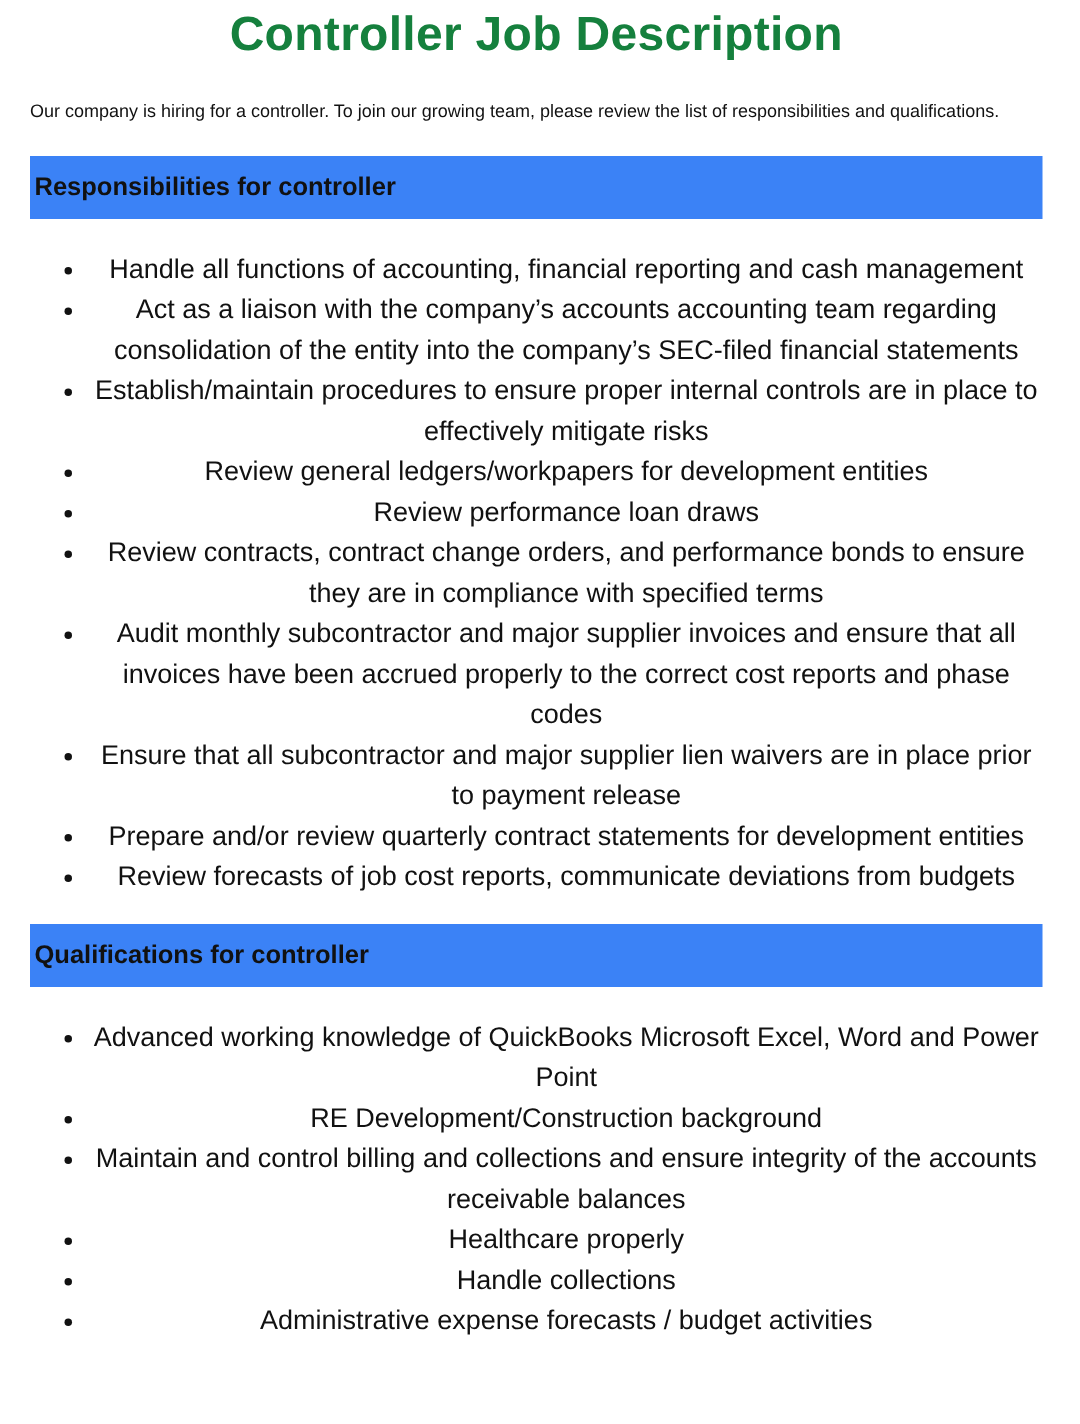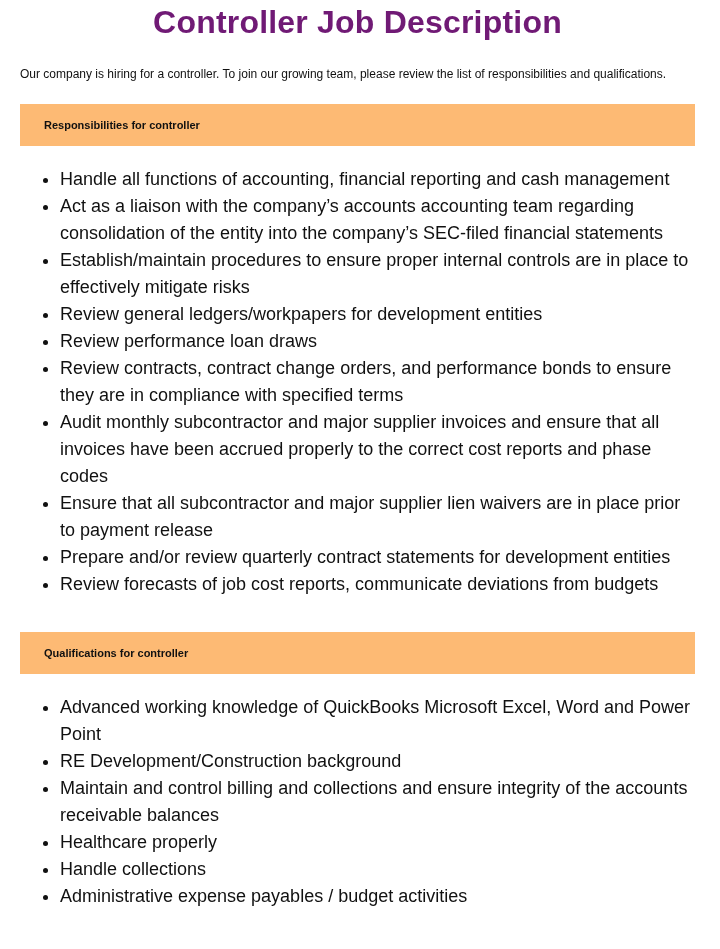--- a/index.html
+++ b/index.html
@@ -1,23 +1,23 @@
 <!DOCTYPE html>
 <html><head>
 <meta charset="utf-8">
 <style>
   html, body { margin:0; padding:0; background:#ffffff; }
   body { width:720px; height:949px; overflow:hidden; font-family:"Liberation Sans", sans-serif; color:#111; }
   .page { padding:0 25px 0 20px; }
-  h1 { margin:0; padding-top:2px; text-align:center; font-size:32px; font-weight:bold; line-height:40px; color:#701a75; letter-spacing:0.2px; }
+  h1 { margin:0; padding-top:2px; text-align:center; font-size:32px; font-weight:bold; line-height:40px; color:#15803d; letter-spacing:0.2px; }
   .intro { margin:19px 0 0 0; font-size:12px; line-height:27px; }
-  .section-header { margin-top:16px; background:#fdba74; height:42px; display:flex; align-items:center; padding-left:24px; font-size:11px; font-weight:bold; color:#111; }
-  ul { margin:20px 0 0 0; padding-left:40px; font-size:18px; line-height:27px; }
+  .section-header { margin-top:16px; background:#3b82f6; height:42px; display:flex; align-items:center; padding-left:3px; font-size:17px; font-weight:bold; color:#111; }
+  ul { margin:20px 0 0 0; padding-left:40px; font-size:18px; line-height:27px;text-align:center; }
   li { padding-left:0; }
-  .sec2 { margin-top:34px; }
+  .sec2 { margin-top:18px; }
 </style>
 </head>
 <body>
 
 <div class="page">
   <h1>Controller Job Description</h1>
   <p class="intro">Our company is hiring for a controller. To join our growing team, please review the list of responsibilities and qualifications.</p>
 
   <div class="section-header">Responsibilities for controller</div>
   <ul>
@@ -33,15 +33,15 @@
     <li>Review forecasts of job cost reports, communicate deviations from budgets</li>
   </ul>
 
   <div class="section-header sec2">Qualifications for controller</div>
   <ul>
     <li>Advanced working knowledge of QuickBooks Microsoft Excel, Word and Power Point</li>
     <li>RE Development/Construction background</li>
     <li>Maintain and control billing and collections and ensure integrity of the accounts receivable balances</li>
     <li>Healthcare properly</li>
     <li>Handle collections</li>
-    <li>Administrative expense payables / budget activities</li>
+    <li>Administrative expense forecasts / budget activities</li>
   </ul>
 </div>
 
 </body></html>

